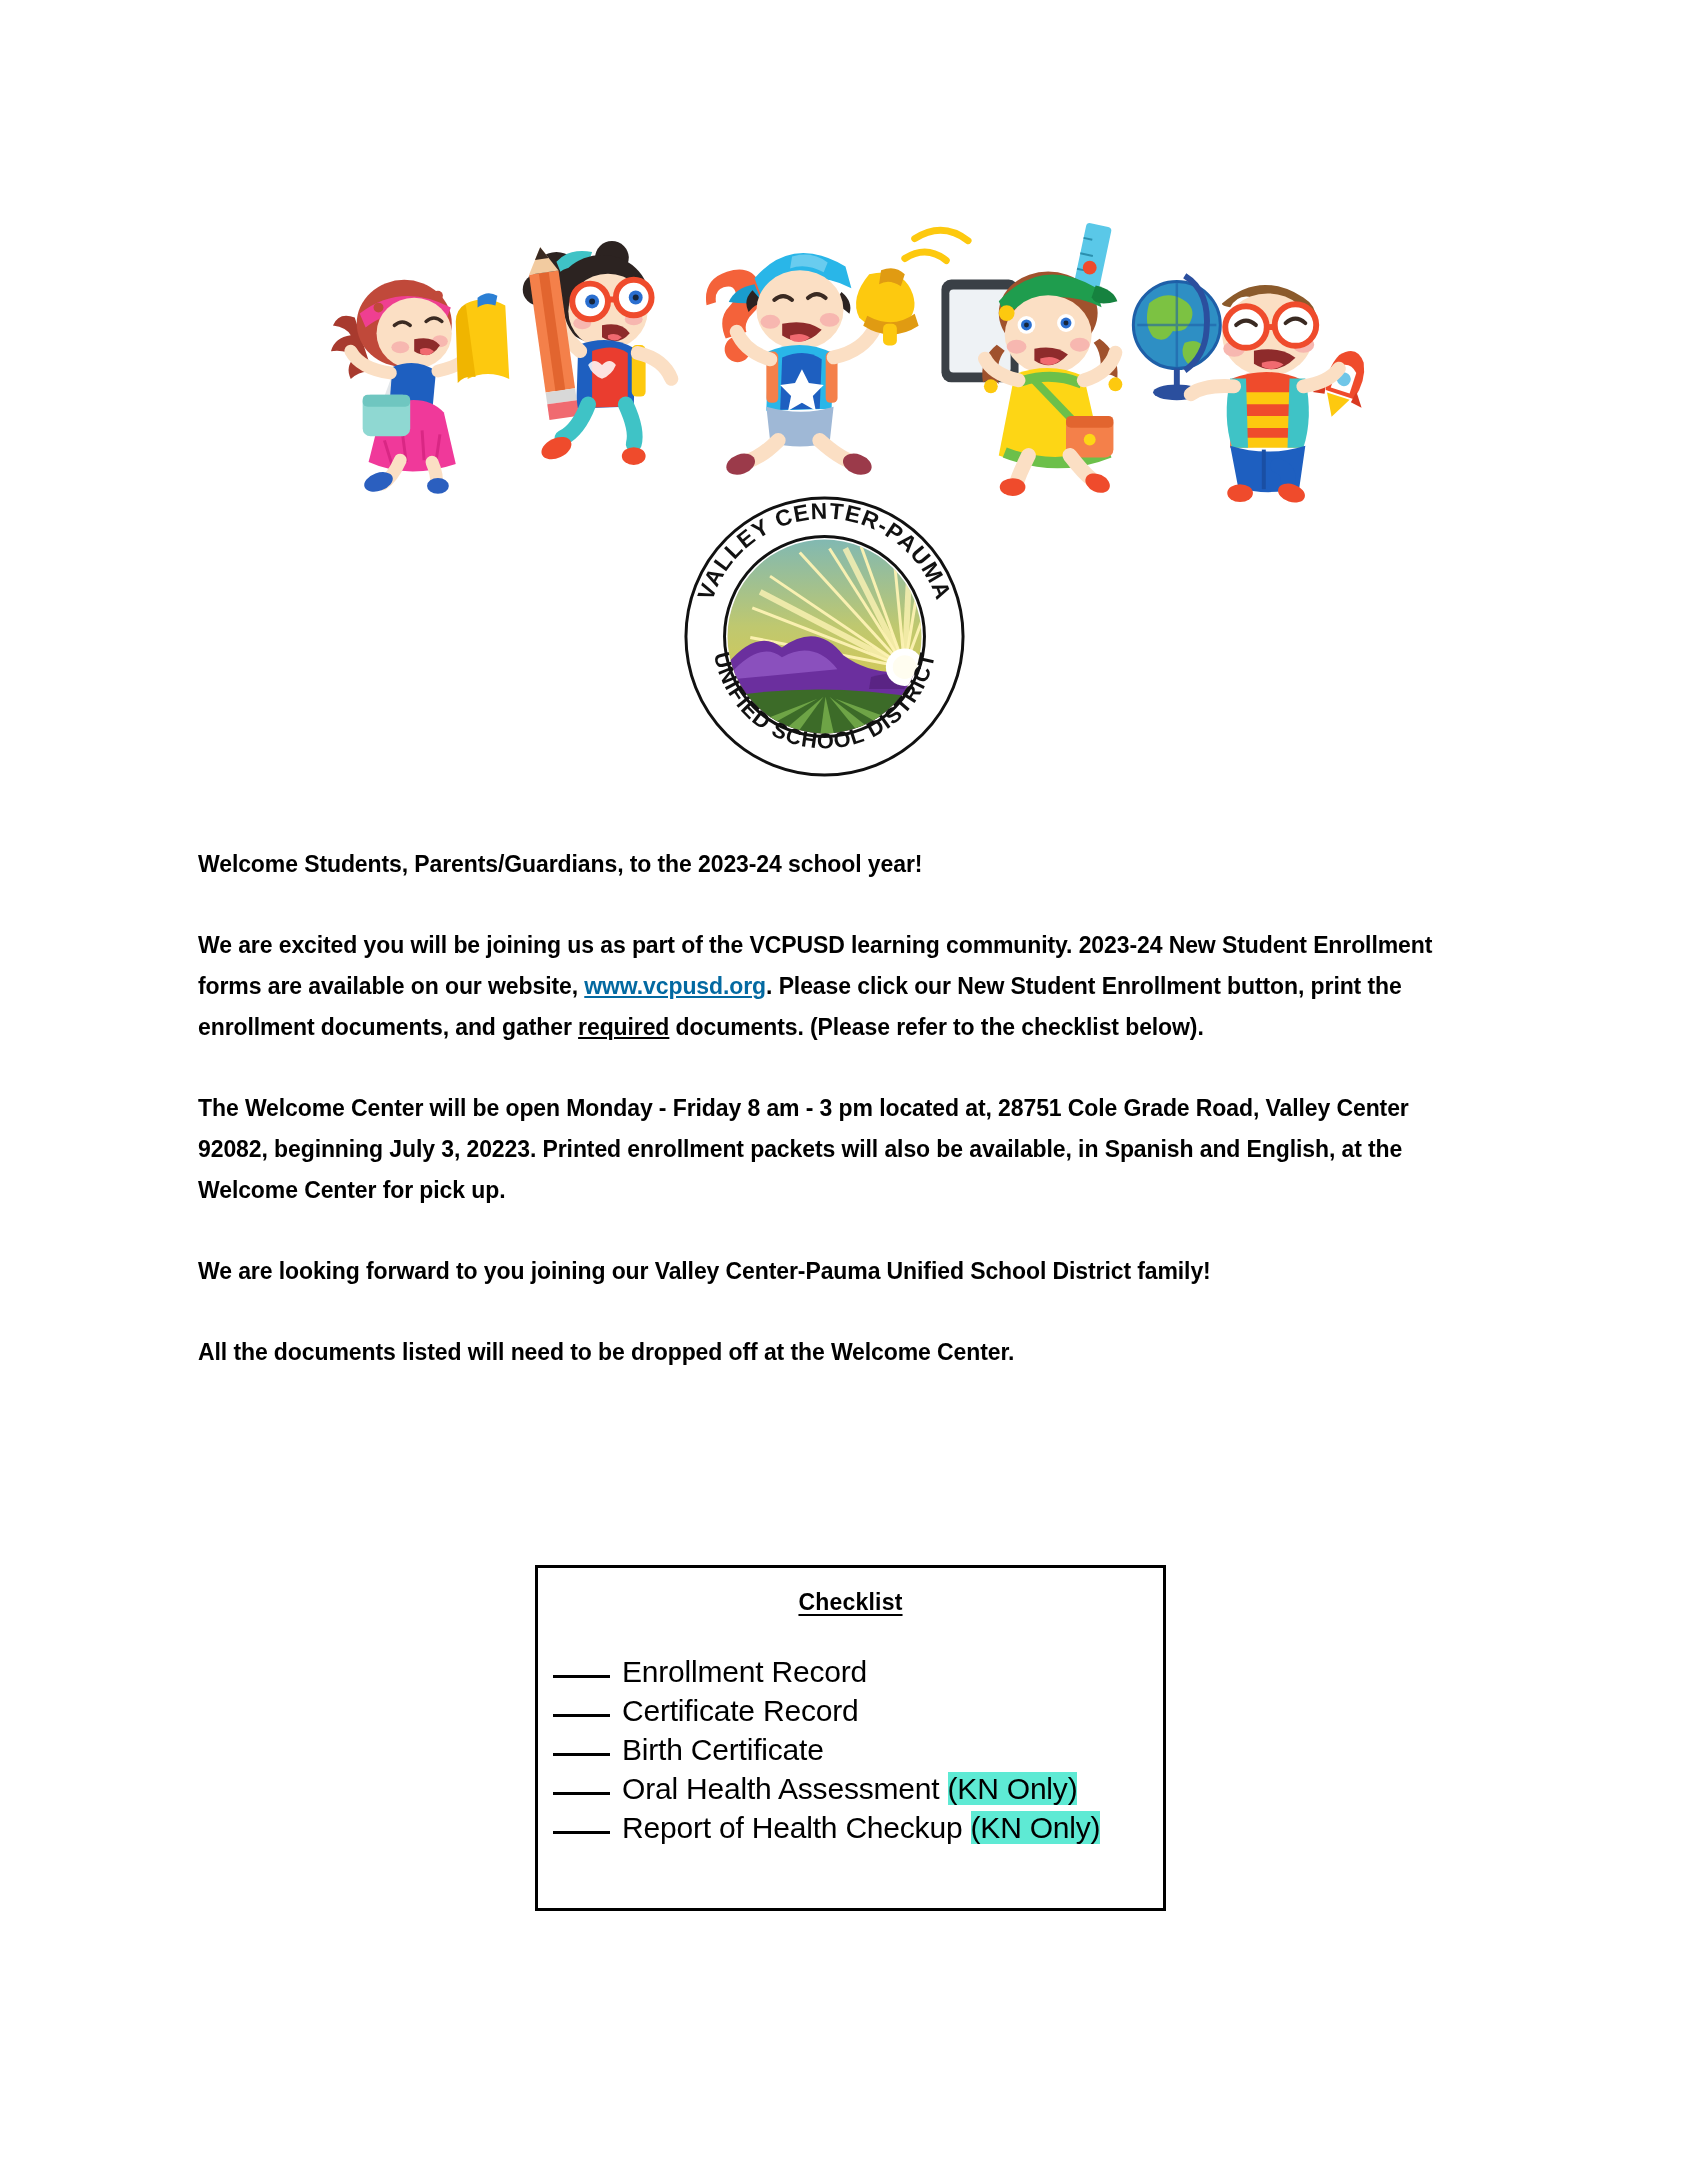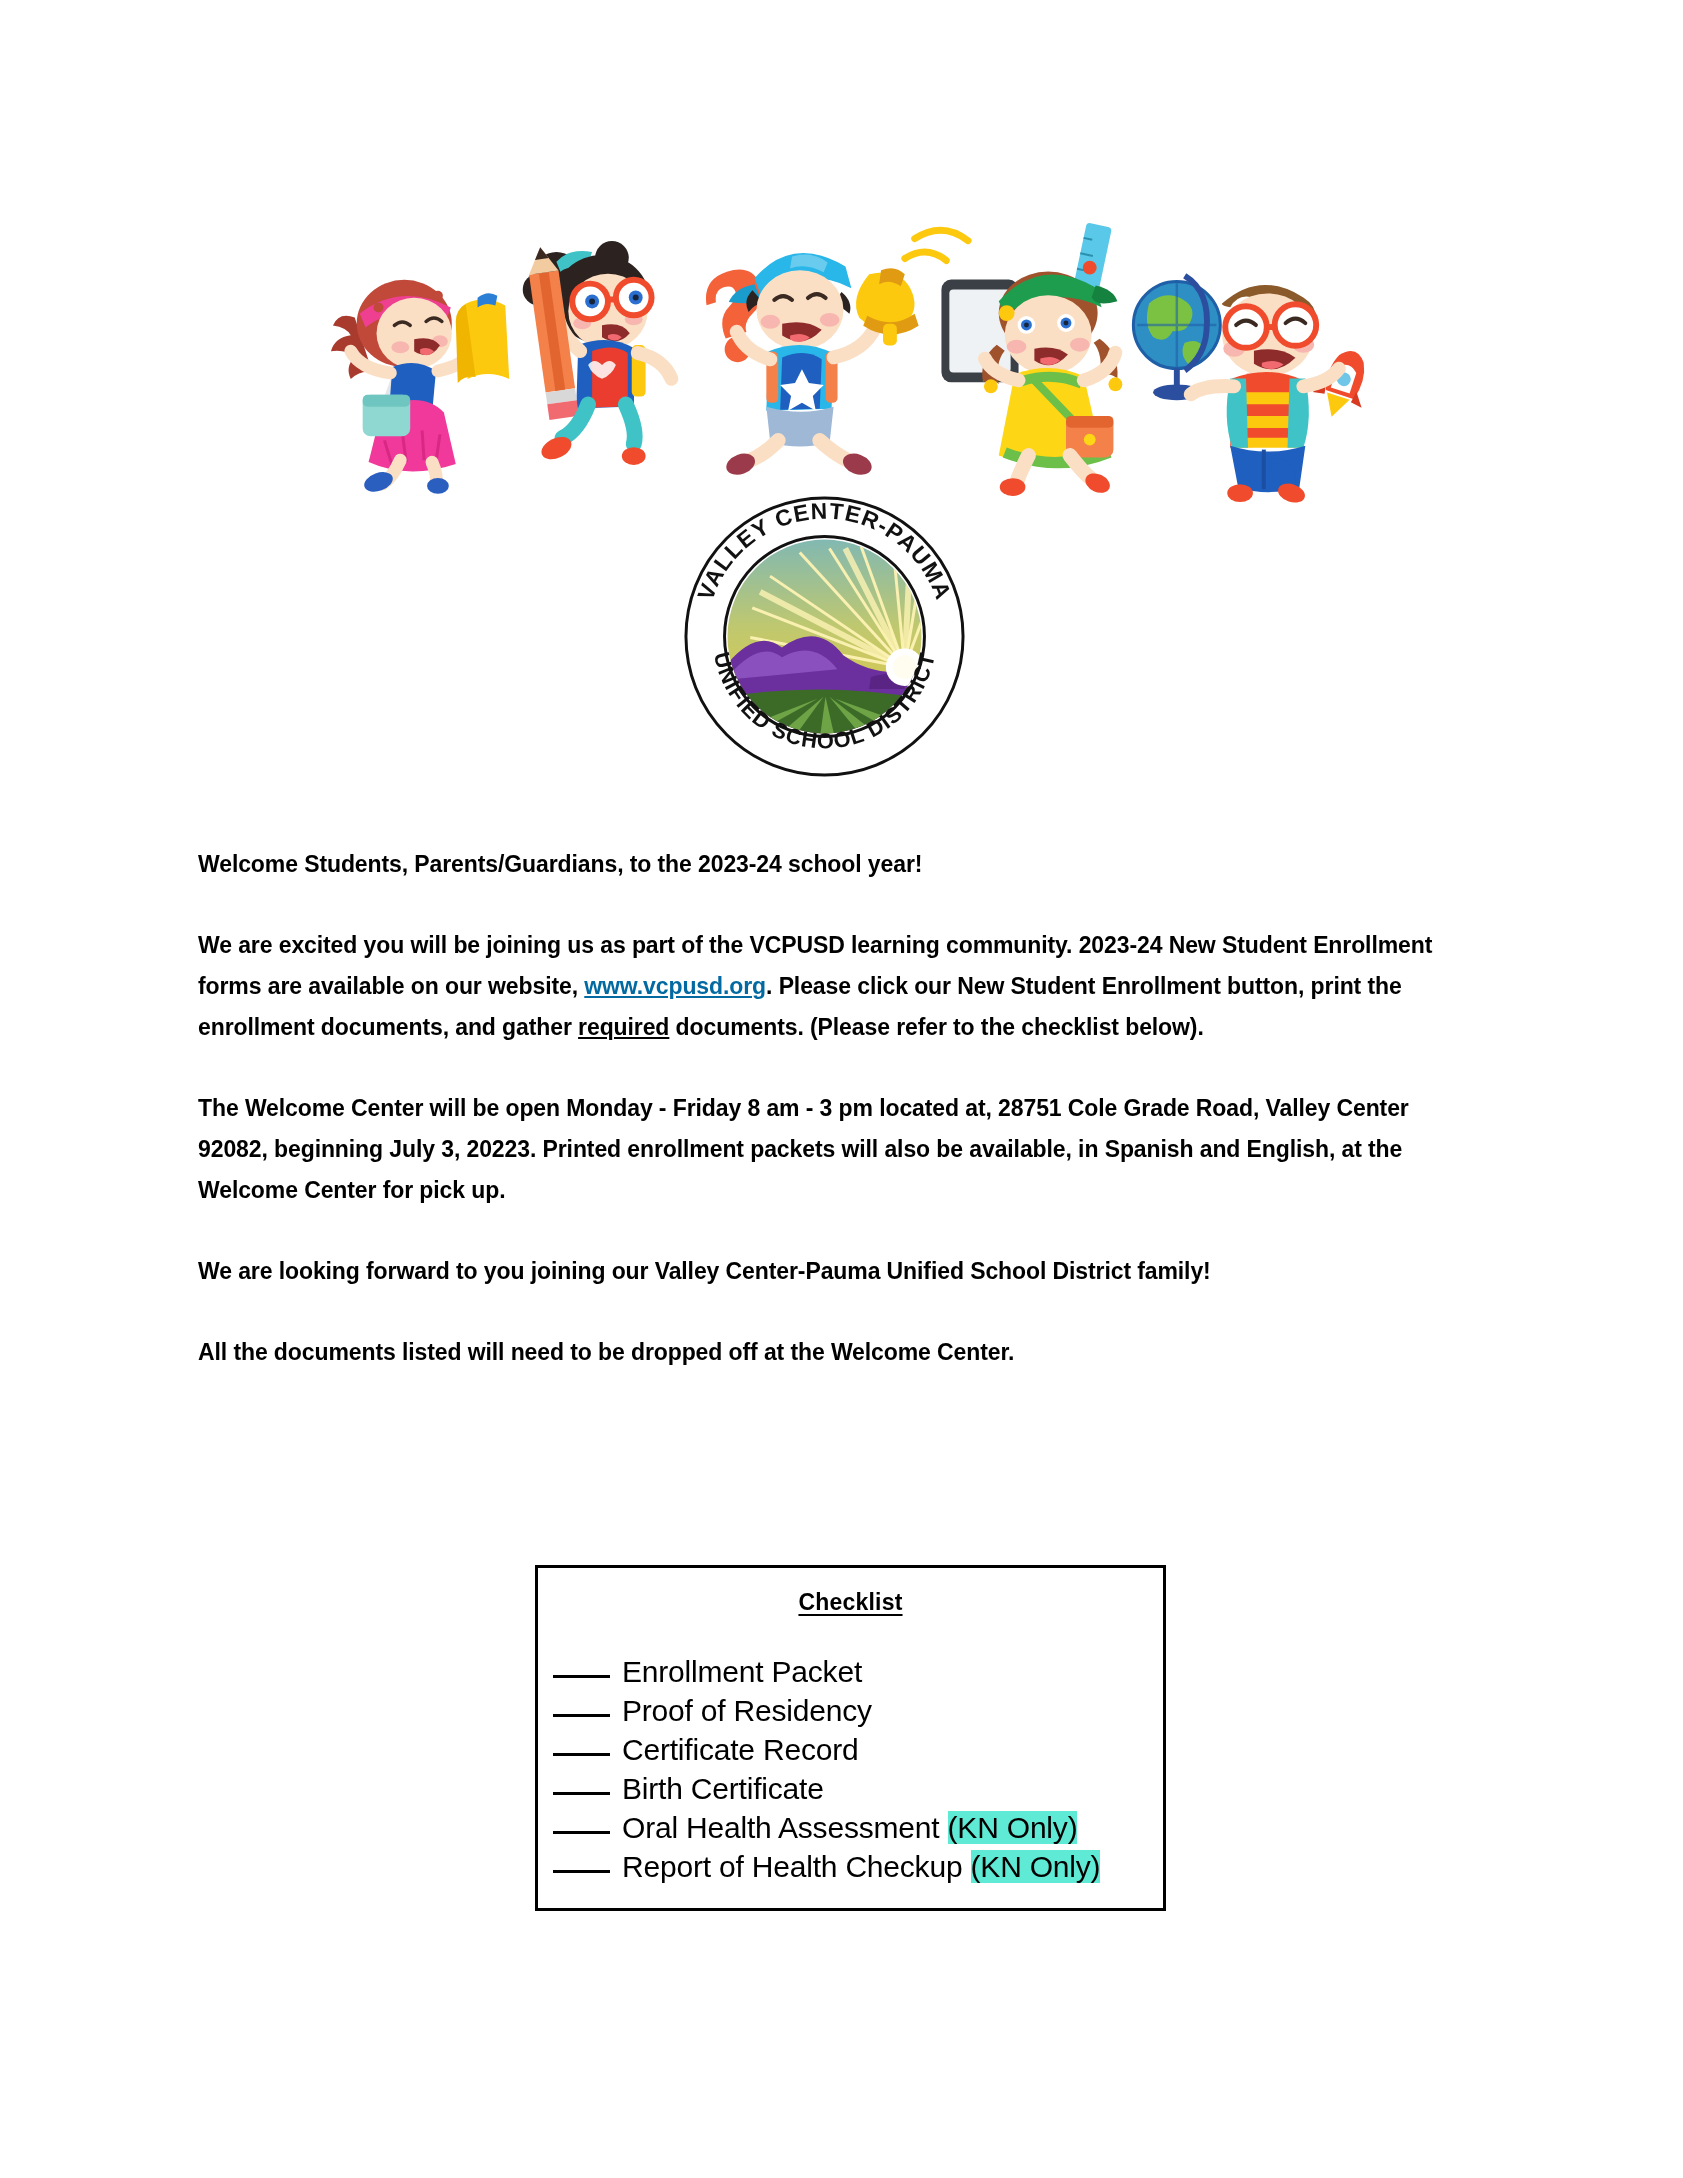--- a/index.html
+++ b/index.html
@@ -440,24 +440,21 @@
 
     <p class="para">
       <span>All the documents listed will need to be dropped off at the Welcome Center.</span>
     </p>
   </div>
 
   <div class="checklist-box">
     <div class="checklist-title">Checklist</div>
     <ul class="checklist-items">
       <li>
-        <span class="blank"></span><span>Enrollment Packet</span>
-      </li>
-      <li>
-        <span class="blank"></span><span>Proof of Residency</span>
+        <span class="blank"></span><span>Enrollment Record</span>
       </li>
       <li>
         <span class="blank"></span><span>Certificate Record</span>
       </li>
       <li>
         <span class="blank"></span><span>Birth Certificate</span>
       </li>
       <li>
         <span class="blank"></span><span>Oral Health Assessment</span>
         <span class="hl">(KN Only)</span>

